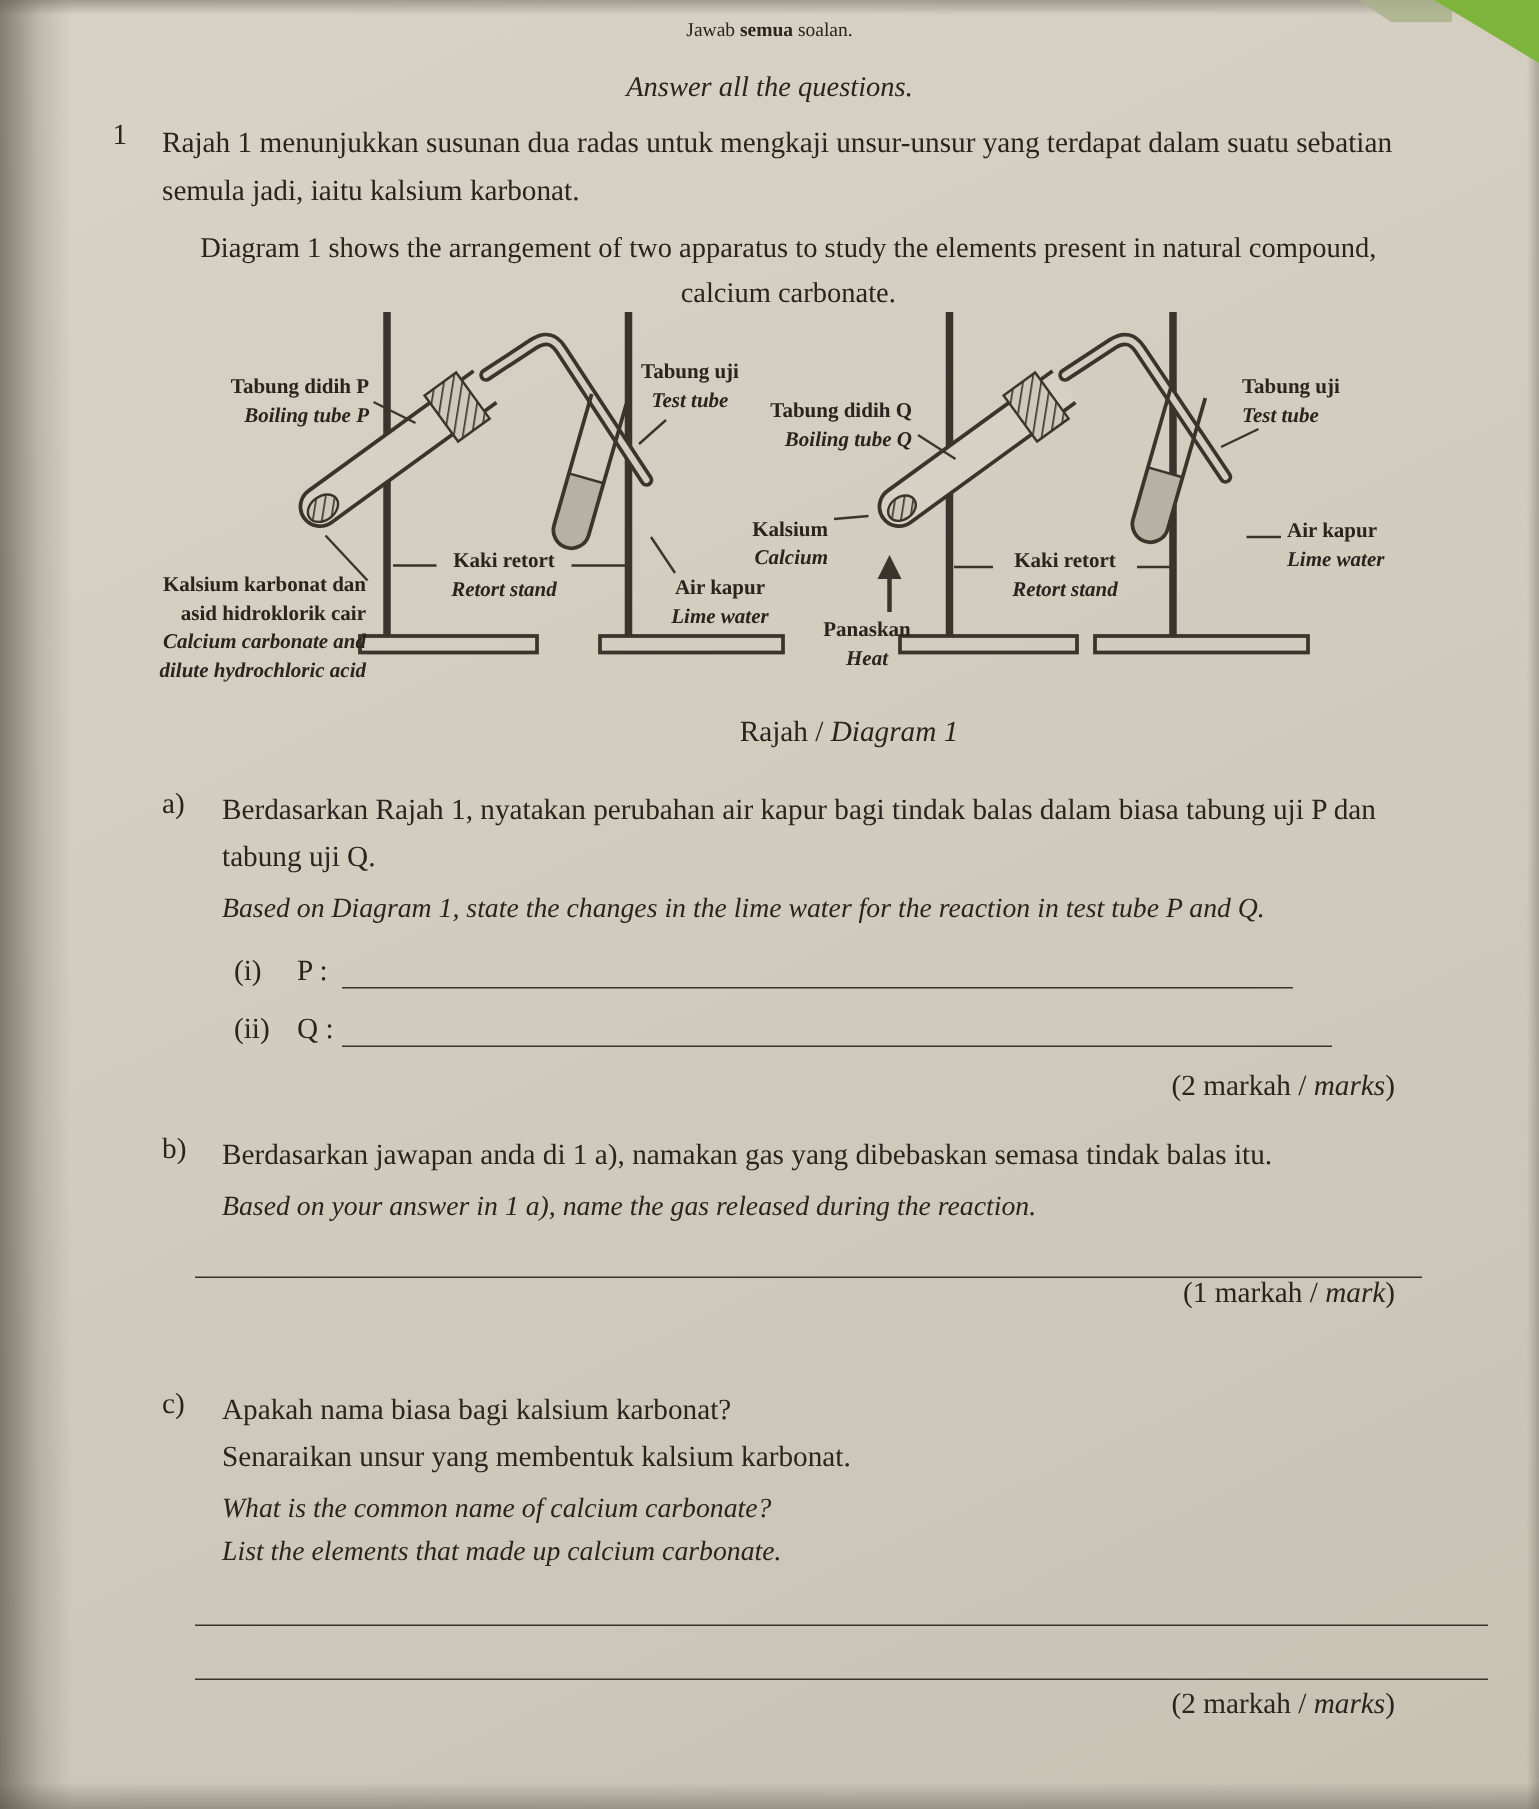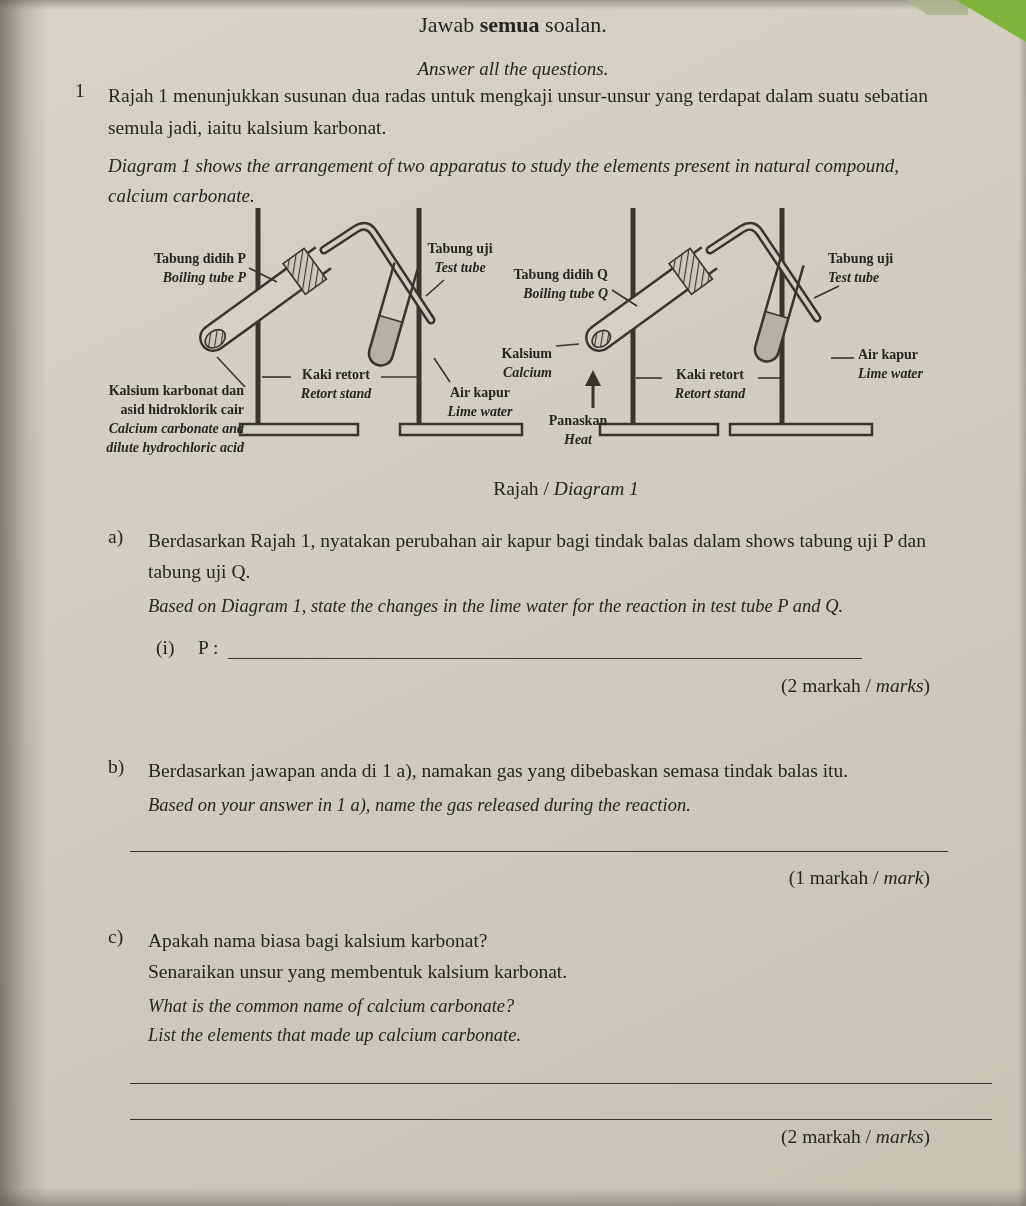--- a/index.html
+++ b/index.html
@@ -22,28 +22,28 @@
   .edge-bottom{ position:absolute; bottom:0; left:0; right:0; height:18px;
     background:linear-gradient(to top, rgba(78,72,60,.4), rgba(0,0,0,0)); }
   .edge-right { position:absolute; top:0; bottom:0; right:0; width:8px;
     background:linear-gradient(to left, rgba(78,72,60,.3), rgba(0,0,0,0)); }
   .corner-green  { position:absolute; top:0; right:0; width:72px; height:42px;
     background:#7fb43c; clip-path:polygon(3% 0, 100% 0, 100% 100%); }
   .corner-green2 { position:absolute; top:0; right:58px; width:62px; height:15px;
     background:#a9b389; opacity:.85; clip-path:polygon(0 0, 100% 0, 100% 100%, 35% 100%); }
 
   .instructions { position:absolute; top:12px; left:0; right:0; text-align:center; }
-  .ins-ms { font-size:22px;text-align:center; }
+  .ins-ms { font-size:13px;text-align:center; }
   .ins-en { font-size:19px; font-style:italic; margin-top:20px; }
 
   .q1 { position:absolute; left:75px; top:80px; width:868px; display:flex; }
   .qnum { width:33px; flex:none; font-size:19.5px; }
   .qtext { flex:1; }
   .qtext .ms { font-size:19.5px; line-height:1.64; }
-  .qtext .en { font-size:19px; font-style:italic; line-height:1.6; margin-top:7px; }
+  .qtext .en { font-size:19px; line-height:1.6; margin-top:7px;text-align:center; }
 
   .diagram { position:absolute; left:40px; top:198px; width:912px; height:276px; }
   .diagram svg { position:absolute; left:0; top:0; }
   .dlabel { position:absolute; font-size:14px; line-height:1.35; font-weight:bold; }
   .dlabel span { display:block; }
   .dlabel .en { font-style:italic; }
   .t-right { text-align:right; }
   .t-center{ text-align:center; }
 
   .caption { position:absolute; top:478px; left:0; right:0; text-align:center;
@@ -64,21 +64,21 @@
 
   .fill-line { border-bottom:1.6px solid #39332b; height:22px; margin-left:22px; }
 
   .marks { text-align:right; margin-top:12px; }
   .marks i { font-style:italic; }
 
   #part-a { left:108px; top:526px; width:830px; }
   #part-a .marks { padding-right:8px; margin-top:16px; }
   #part-b { left:108px; top:756px; width:840px; }
   #part-b .fill-line { margin-top:10px; }
-  #part-b .marks { padding-right:18px; margin-top:15px; }
+  #part-b .marks { padding-right:18px; margin-top:0; }
   #part-c { left:108px; top:926px; width:884px; }
   #part-c .fill-line.first { margin-top:12px; }
   #part-c .fill-line.second { margin-top:14px; }
   #part-c .marks { padding-right:62px; margin-top:6px; }
 </style>
 </head>
 <body>
 
 <div class="page">
   <div class="edge-left"></div>
@@ -217,27 +217,32 @@
   </div>
 
   <div class="caption">
     <span>Rajah / </span><i>Diagram 1</i>
   </div>
 
   <div class="part" id="part-a">
     <div class="part-head">
       <span class="part-label">a)</span>
       <div class="part-text">
-        <p class="ms">Berdasarkan Rajah 1, nyatakan perubahan air kapur bagi tindak balas dalam shows tabung uji P dan tabung uji Q.</p>
+        <p class="ms">Berdasarkan Rajah 1, nyatakan perubahan air kapur bagi tindak balas dalam biasa tabung uji P dan tabung uji Q.</p>
         <p class="en">Based on Diagram 1, state the changes in the lime water for the reaction in test tube P and Q.</p>
       </div>
     </div>
     <div class="ans-row" style="margin-right:76px;">
       <span class="ans-num">(i)</span>
       <span class="ans-key">P :</span>
+      <span class="ans-line"></span>
+    </div>
+    <div class="ans-row" style="margin-right:50px;">
+      <span class="ans-num">(ii)</span>
+      <span class="ans-key">Q :</span>
       <span class="ans-line"></span>
     </div>
     <div class="marks">
       <span>(2 markah / </span><i>marks</i><span>)</span>
     </div>
   </div>
 
   <div class="part" id="part-b">
     <div class="part-head">
       <span class="part-label">b)</span>

